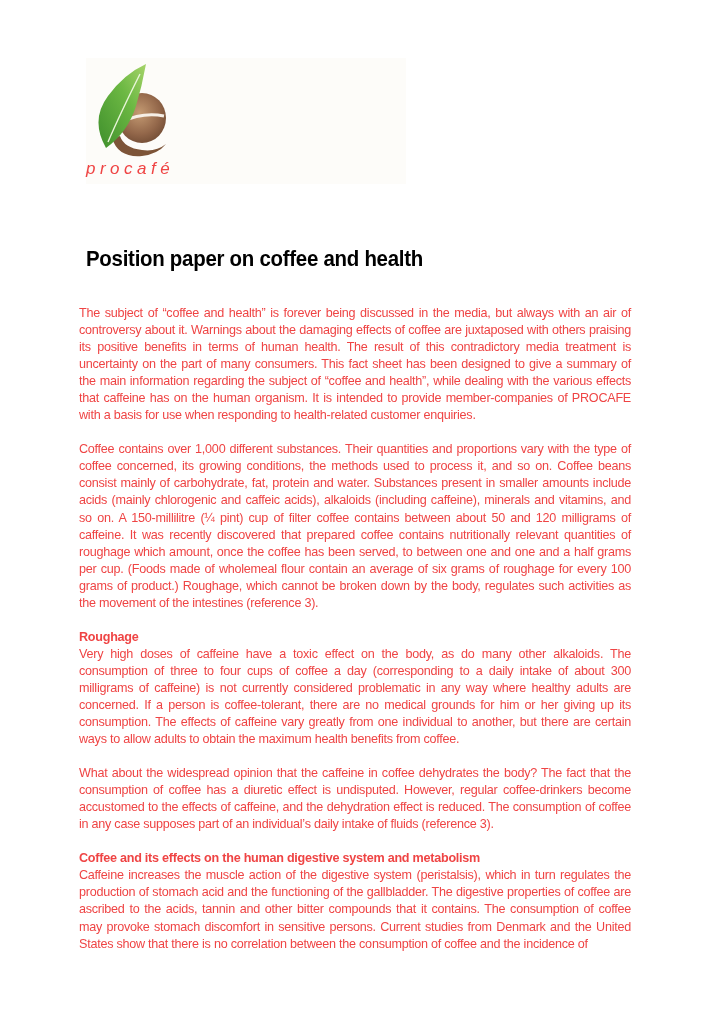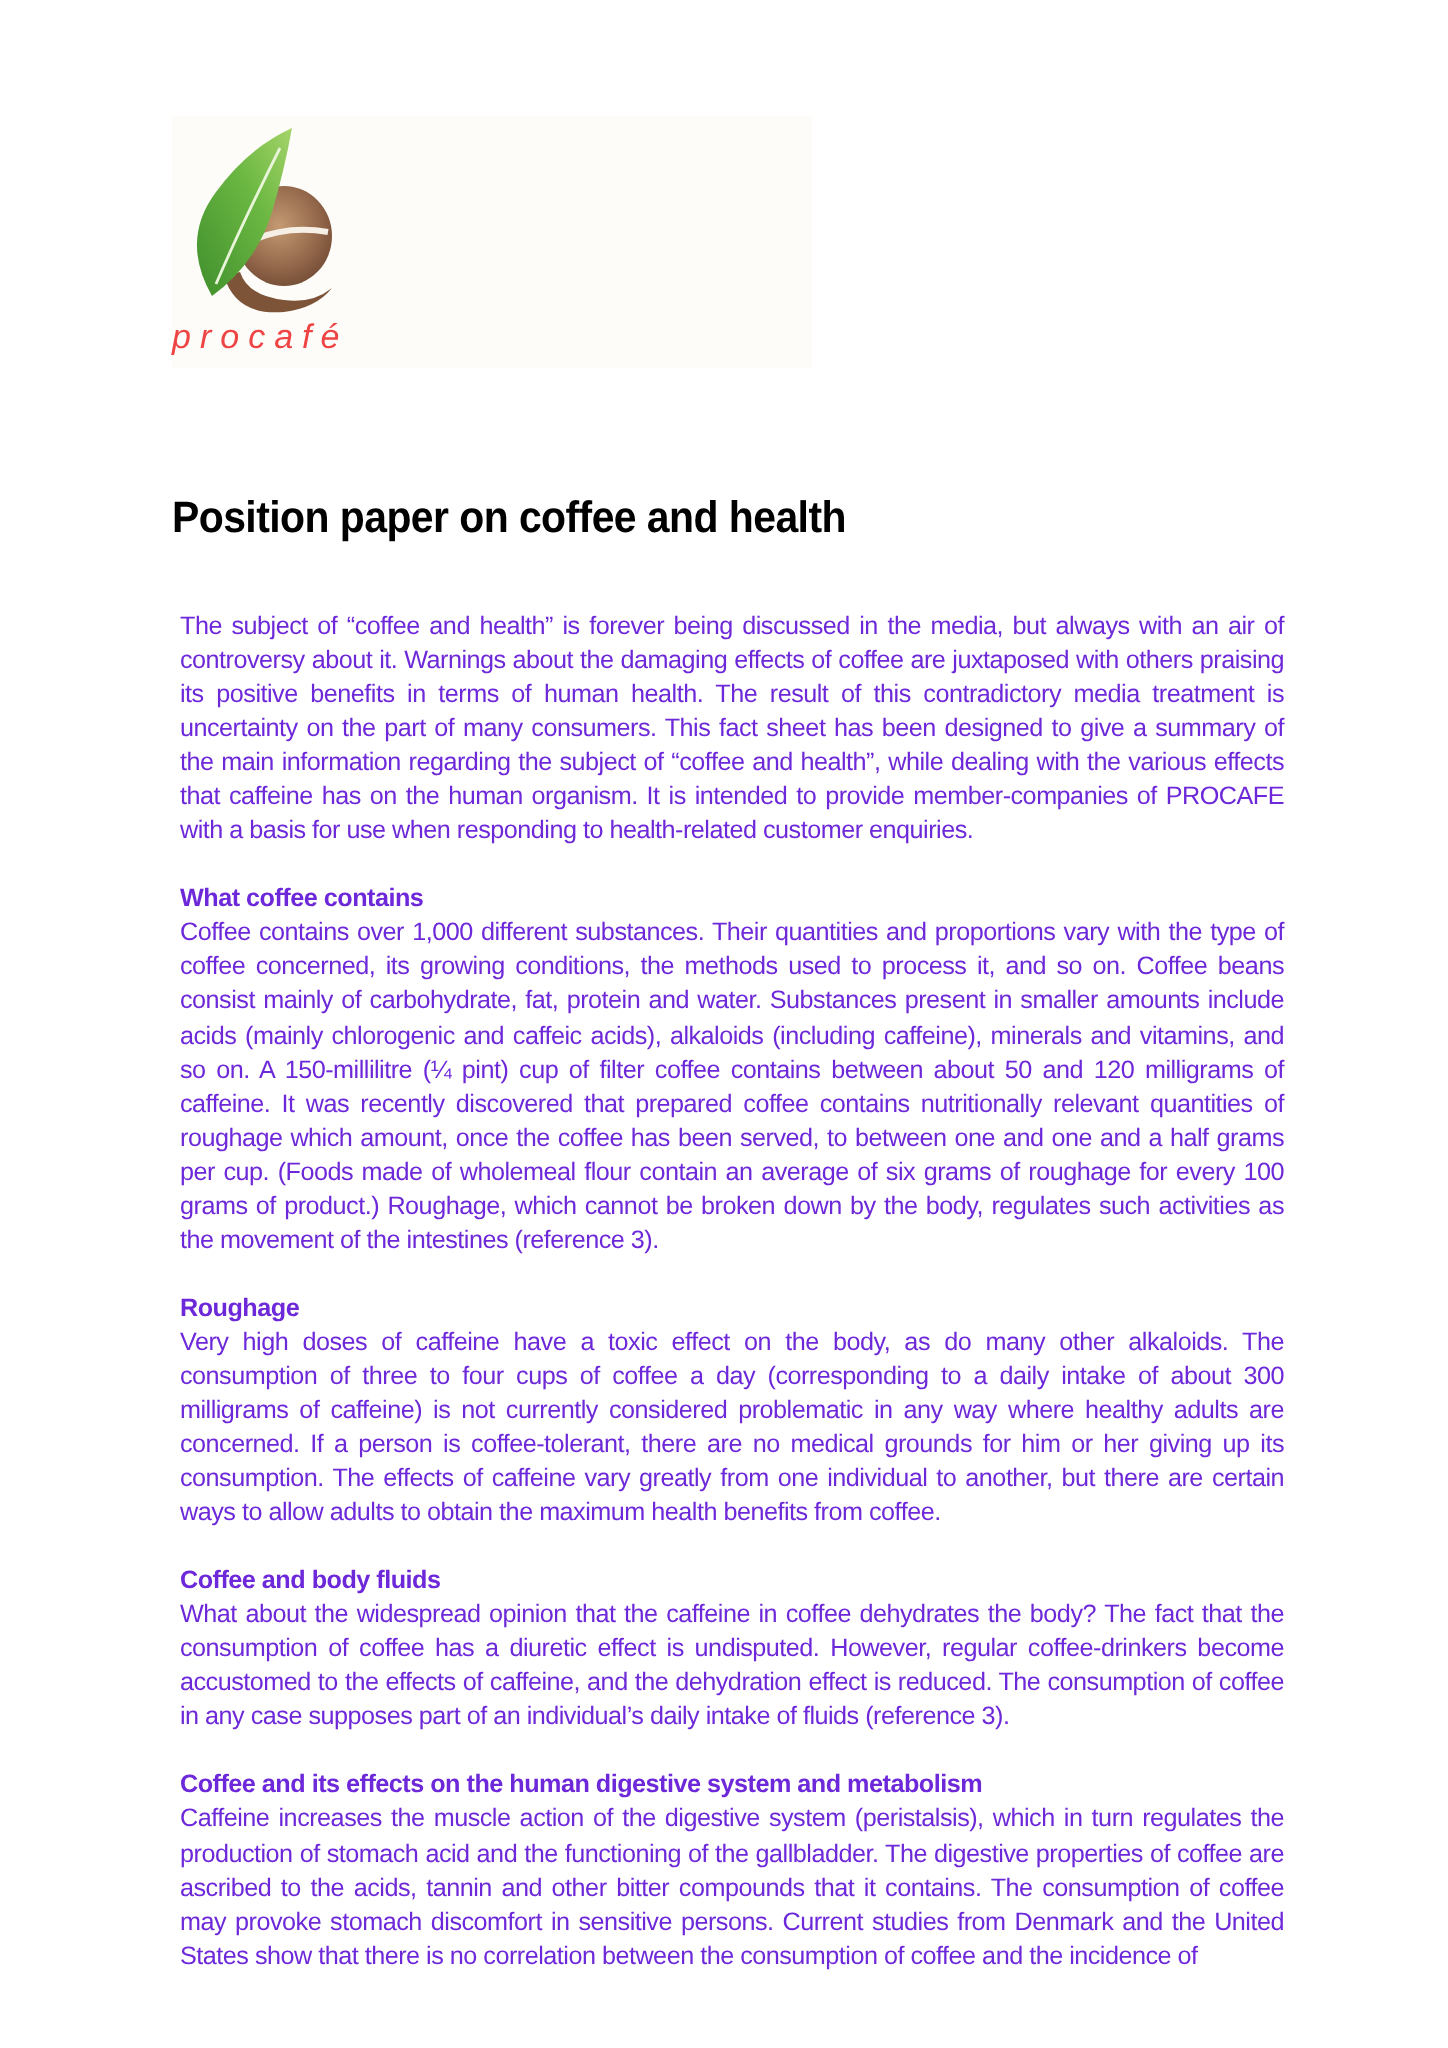--- a/index.html
+++ b/index.html
@@ -68,26 +68,26 @@
     font-weight: bold;
     font-size: 22px;
     letter-spacing: -0.3px;
     color: #000;
     transform: scaleX(0.93);
     transform-origin: left top;
     white-space: nowrap;
   }
   .content {
     position: absolute;
-    left: 90px;
+    left: 79px;
     top: 305px;
     width: 552px;
     font-size: 12.6px;
     line-height: 17.05px;
-    color: #6d28d9;
+    color: #ef4444;
   }
   .content p {
     margin: 0;
     text-align: justify;
     letter-spacing: -0.25px;
   }
   .section {
     margin-top: 17px;
   }
   .section h2 {
@@ -128,31 +128,29 @@
     </svg>
     <div class="logo-wordmark">procafé</div>
   </div>
 
   <h1 class="title">Position paper on coffee and health</h1>
 
   <div class="content">
     <p>The subject of “coffee and health” is forever being discussed in the media, but always with an air of controversy about it. Warnings about the damaging effects of coffee are juxtaposed with others praising its positive benefits in terms of human health. The result of this contradictory media treatment is uncertainty on the part of many consumers. This fact sheet has been designed to give a summary of the main information regarding the subject of “coffee and health”, while dealing with the various effects that caffeine has on the human organism. It is intended to provide member-companies of PROCAFE with a basis for use when responding to health-related customer enquiries.</p>
 
     <div class="section">
-      <h2>What coffee contains</h2>
       <p>Coffee contains over 1,000 different substances. Their quantities and proportions vary with the type of coffee concerned, its growing conditions, the methods used to process it, and so on. Coffee beans consist mainly of carbohydrate, fat, protein and water. Substances present in smaller amounts include acids (mainly chlorogenic and caffeic acids), alkaloids (including caffeine), minerals and vitamins, and so on. A 150-millilitre (¼ pint) cup of filter coffee contains between about 50 and 120 milligrams of caffeine. It was recently discovered that prepared coffee contains nutritionally relevant quantities of roughage which amount, once the coffee has been served, to between one and one and a half grams per cup. (Foods made of wholemeal flour contain an average of six grams of roughage for every 100 grams of product.) Roughage, which cannot be broken down by the body, regulates such activities as the movement of the intestines (reference 3).</p>
     </div>
 
     <div class="section">
       <h2>Roughage</h2>
       <p>Very high doses of caffeine have a toxic effect on the body, as do many other alkaloids. The consumption of three to four cups of coffee a day (corresponding to a daily intake of about 300 milligrams of caffeine) is not currently considered problematic in any way where healthy adults are concerned. If a person is coffee-tolerant, there are no medical grounds for him or her giving up its consumption. The effects of caffeine vary greatly from one individual to another, but there are certain ways to allow adults to obtain the maximum health benefits from coffee.</p>
     </div>
 
     <div class="section">
-      <h2>Coffee and body fluids</h2>
       <p>What about the widespread opinion that the caffeine in coffee dehydrates the body? The fact that the consumption of coffee has a diuretic effect is undisputed. However, regular coffee-drinkers become accustomed to the effects of caffeine, and the dehydration effect is reduced. The consumption of coffee in any case supposes part of an individual’s daily intake of fluids (reference 3).</p>
     </div>
 
     <div class="section">
       <h2>Coffee and its effects on the human digestive system and metabolism</h2>
       <p>Caffeine increases the muscle action of the digestive system (peristalsis), which in turn regulates the production of stomach acid and the functioning of the gallbladder. The digestive properties of coffee are ascribed to the acids, tannin and other bitter compounds that it contains. The consumption of coffee may provoke stomach discomfort in sensitive persons. Current studies from Denmark and the United States show that there is no correlation between the consumption of coffee and the incidence of</p>
     </div>
   </div>
 
 </div>

